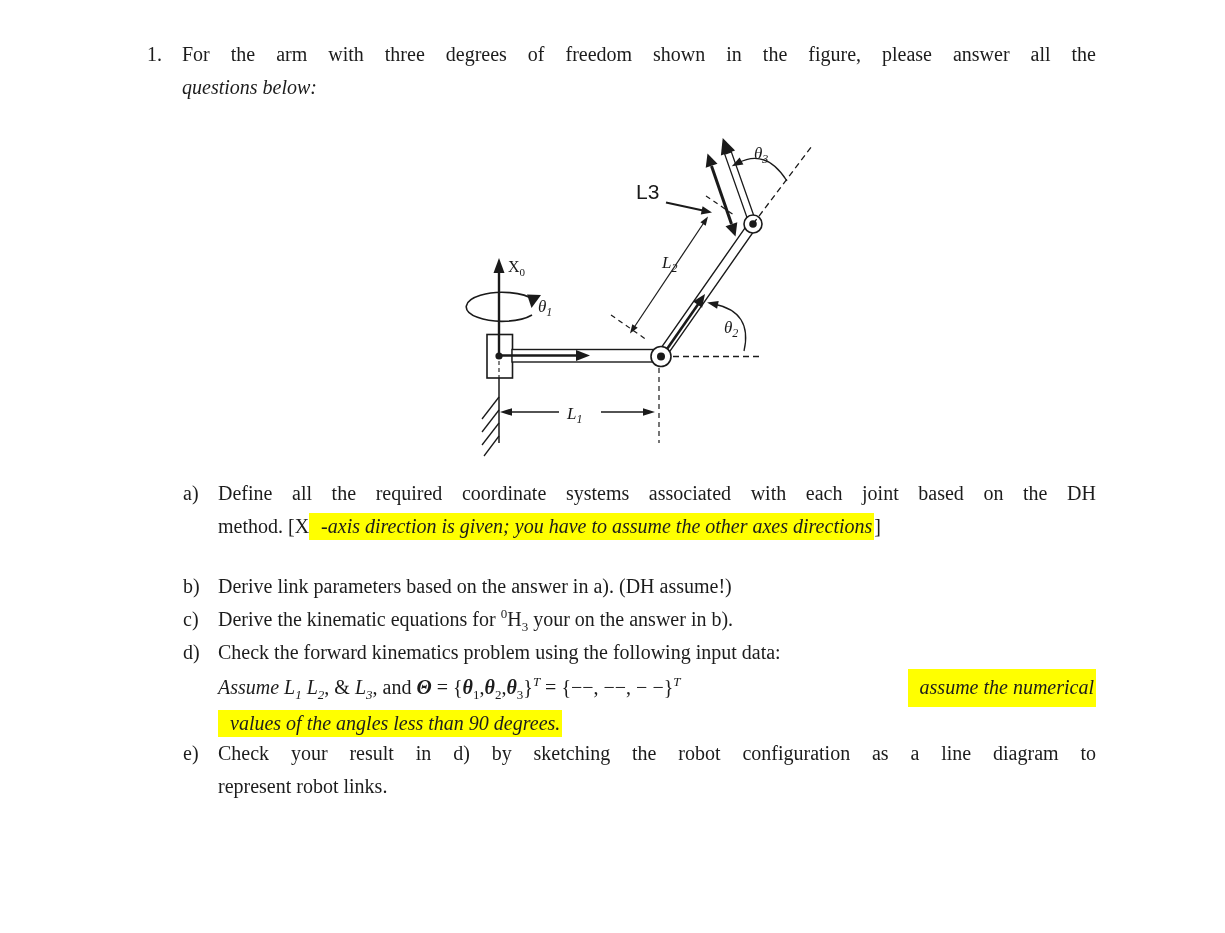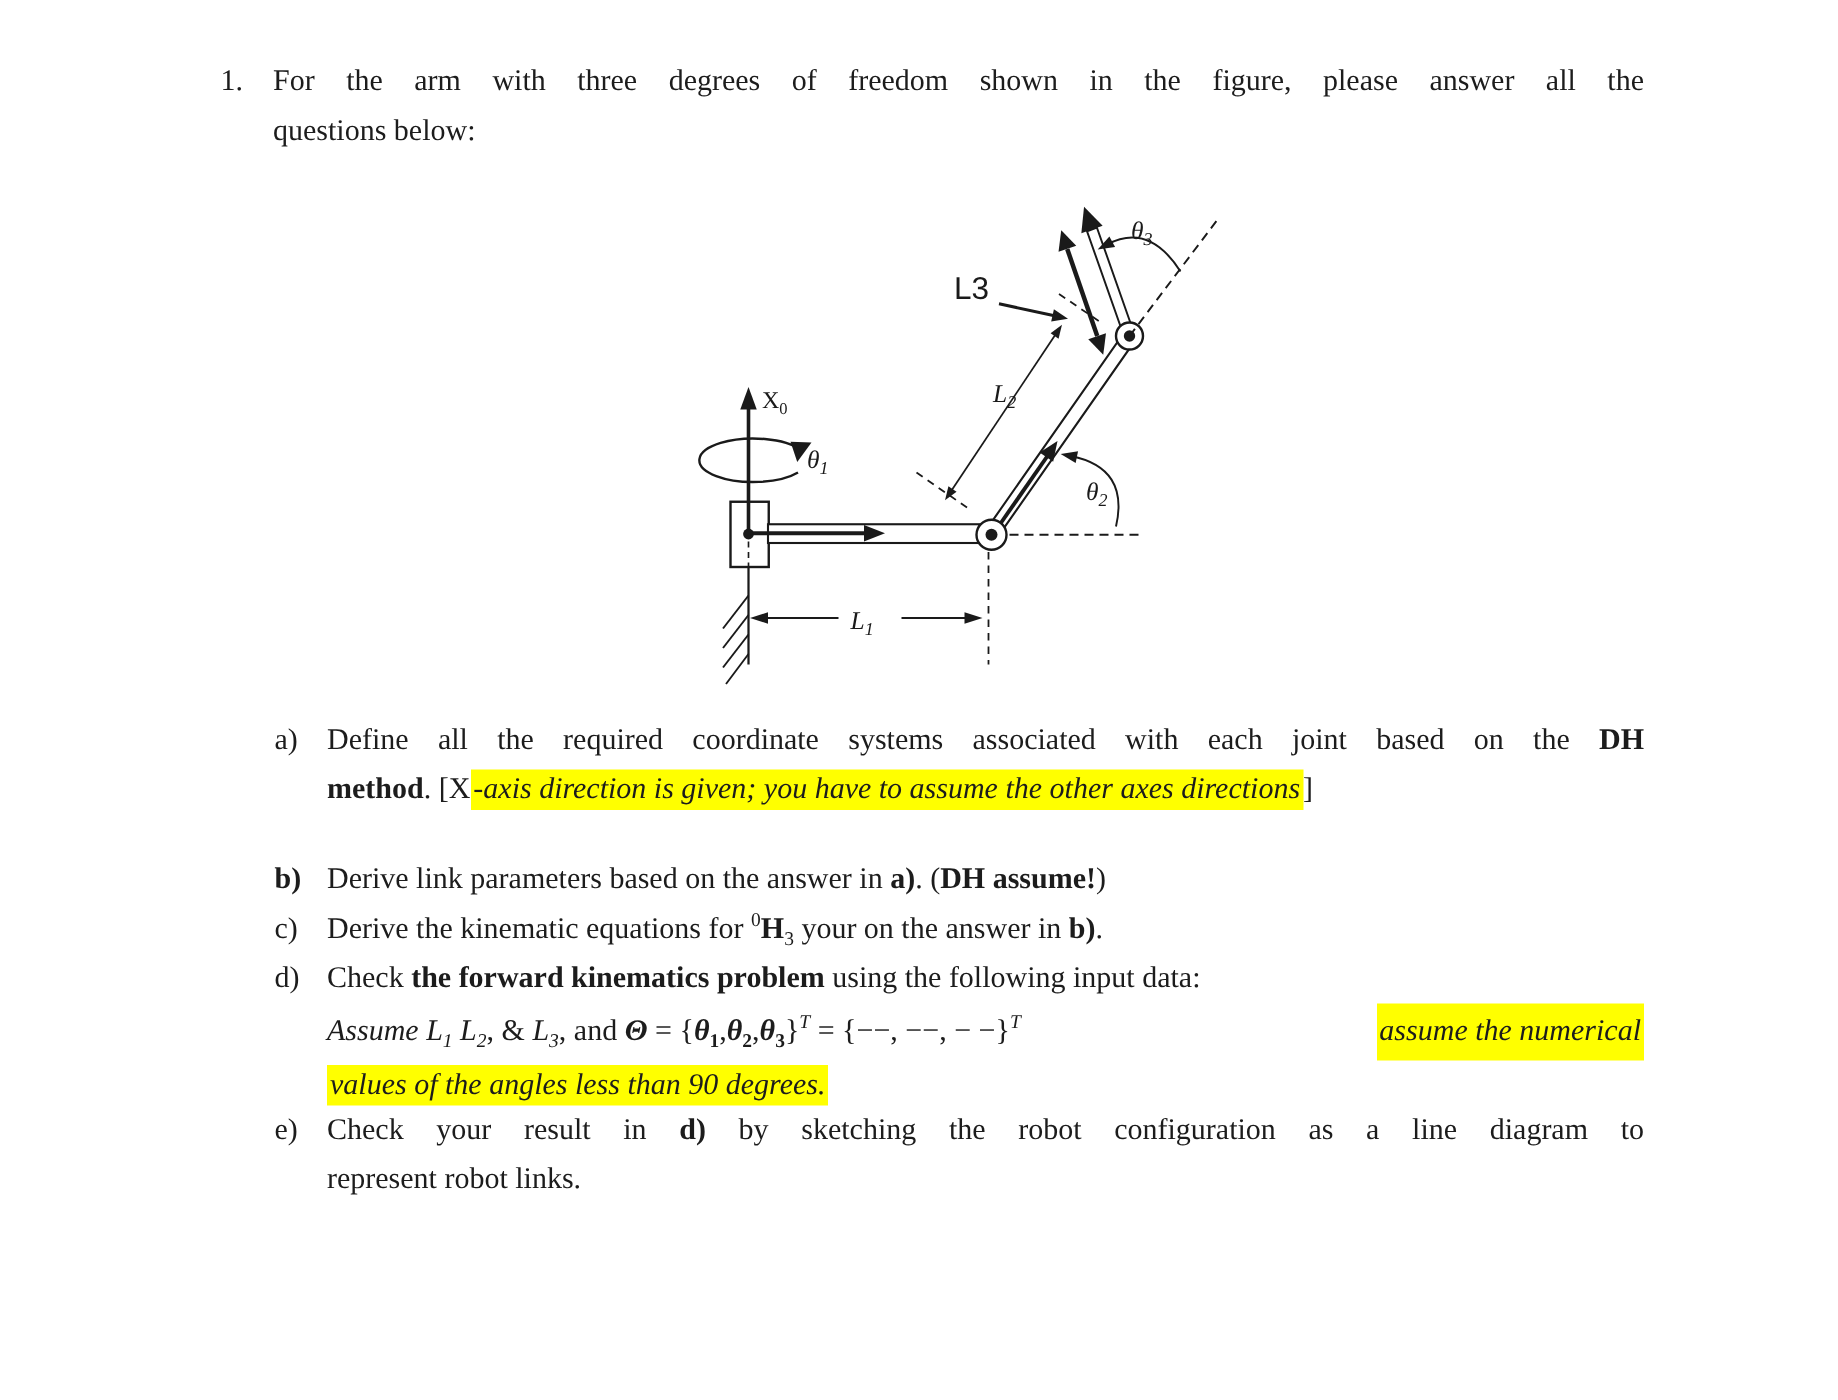--- a/index.html
+++ b/index.html
@@ -8,40 +8,40 @@
     font-family:"Liberation Serif","DejaVu Serif",serif;
     color:#1c1c1c; font-size:20px; overflow:hidden;
   }
   .line { line-height:33px; }
   .just { text-align:justify; text-align-last:justify; }
   .title-block { position:absolute; left:147px; top:38px; width:949px; }
   .title-line1 { position:relative; padding-left:35px; }
   .q-num { position:absolute; left:0; top:0; }
   .item { position:absolute; left:183px; width:878px; padding-left:35px; }
   .item .lbl { position:absolute; left:0; top:0; line-height:33px; }
-  .b { font-weight:bold; }
+  .b { font-weight:normal; }
   .it { font-style:italic; }
   .bi { font-weight:bold; font-style:italic; }
-  .hl { background:#ffff00; font-style:italic; padding:2px 2px 3px 2px; }
+  .hl { background:#ffff00; font-style:italic; padding:2px 2px 3px 12px; }
   sup { font-size:13px; vertical-align:super; line-height:0; }
   sub { font-size:13px; vertical-align:sub; line-height:0; }
   .flexrow { display:flex; justify-content:space-between; align-items:baseline; }
   .fig { position:absolute; left:440px; top:128px; }
   .fig svg text { fill:#1a1a1a; }
 </style>
 </head>
 <body>
 
 <div class="page">
 
   <div class="title-block">
     <div class="line just title-line1">
       <span class="q-num">1.</span><span>For the arm with three degrees of freedom shown in the figure, please answer all the</span>
     </div>
-    <div class="line" style="padding-left:35px;">questions below:</div>
+    <div class="line" style="padding-left:35px;font-style:italic;">questions below:</div>
   </div>
 
   <div class="fig">
     <svg width="400" height="335" viewBox="440 128 400 335">
       <g fill="none" stroke="#1a1a1a">
 
         <g>
           <rect x="487" y="334.5" width="25.5" height="43.5" fill="#ffffff" stroke-width="1.6"></rect>
           <line x1="499" y1="361" x2="499" y2="378" stroke-width="1.1" stroke-dasharray="4 3"></line>
           <line x1="499" y1="378" x2="499" y2="443" stroke-width="1.5"></line>

